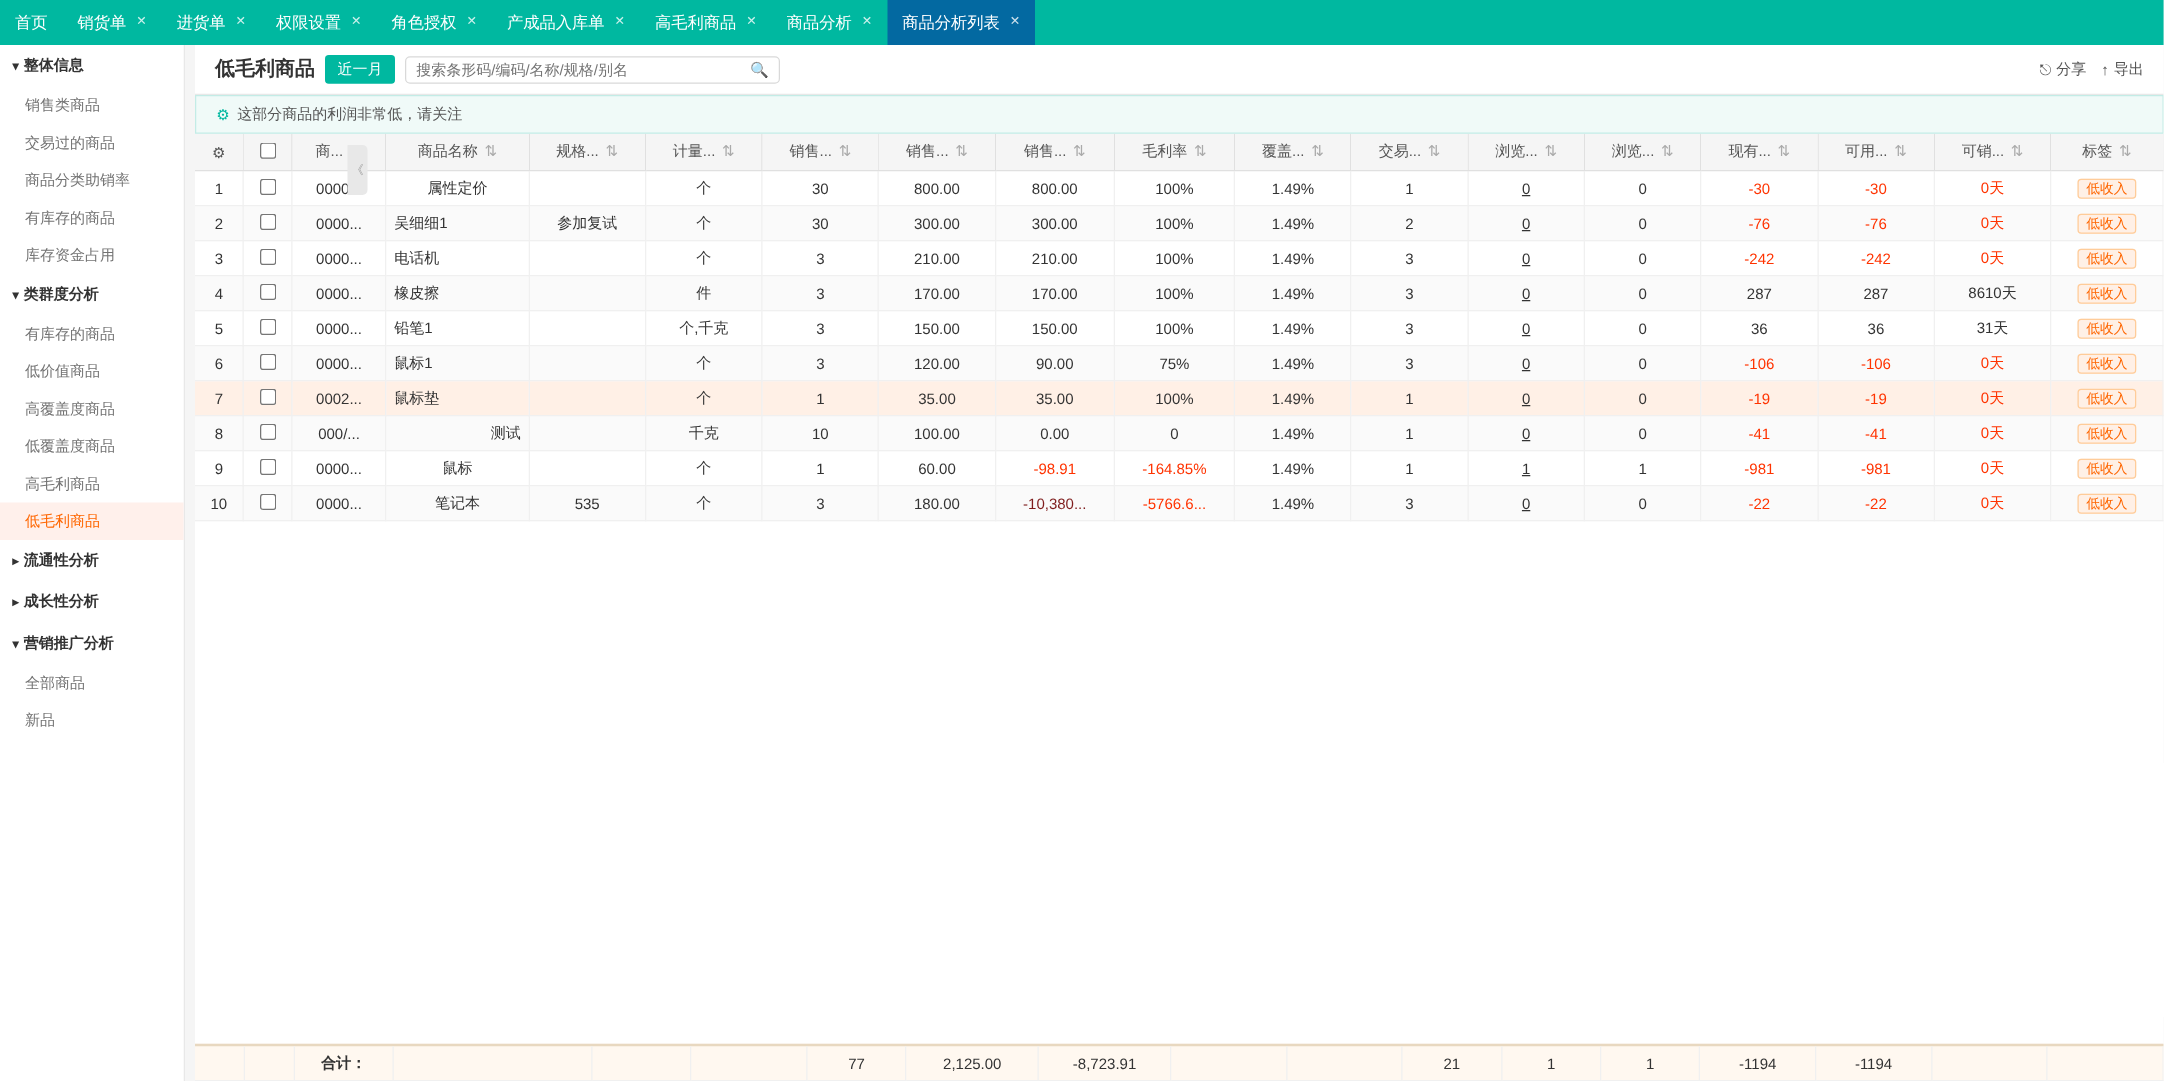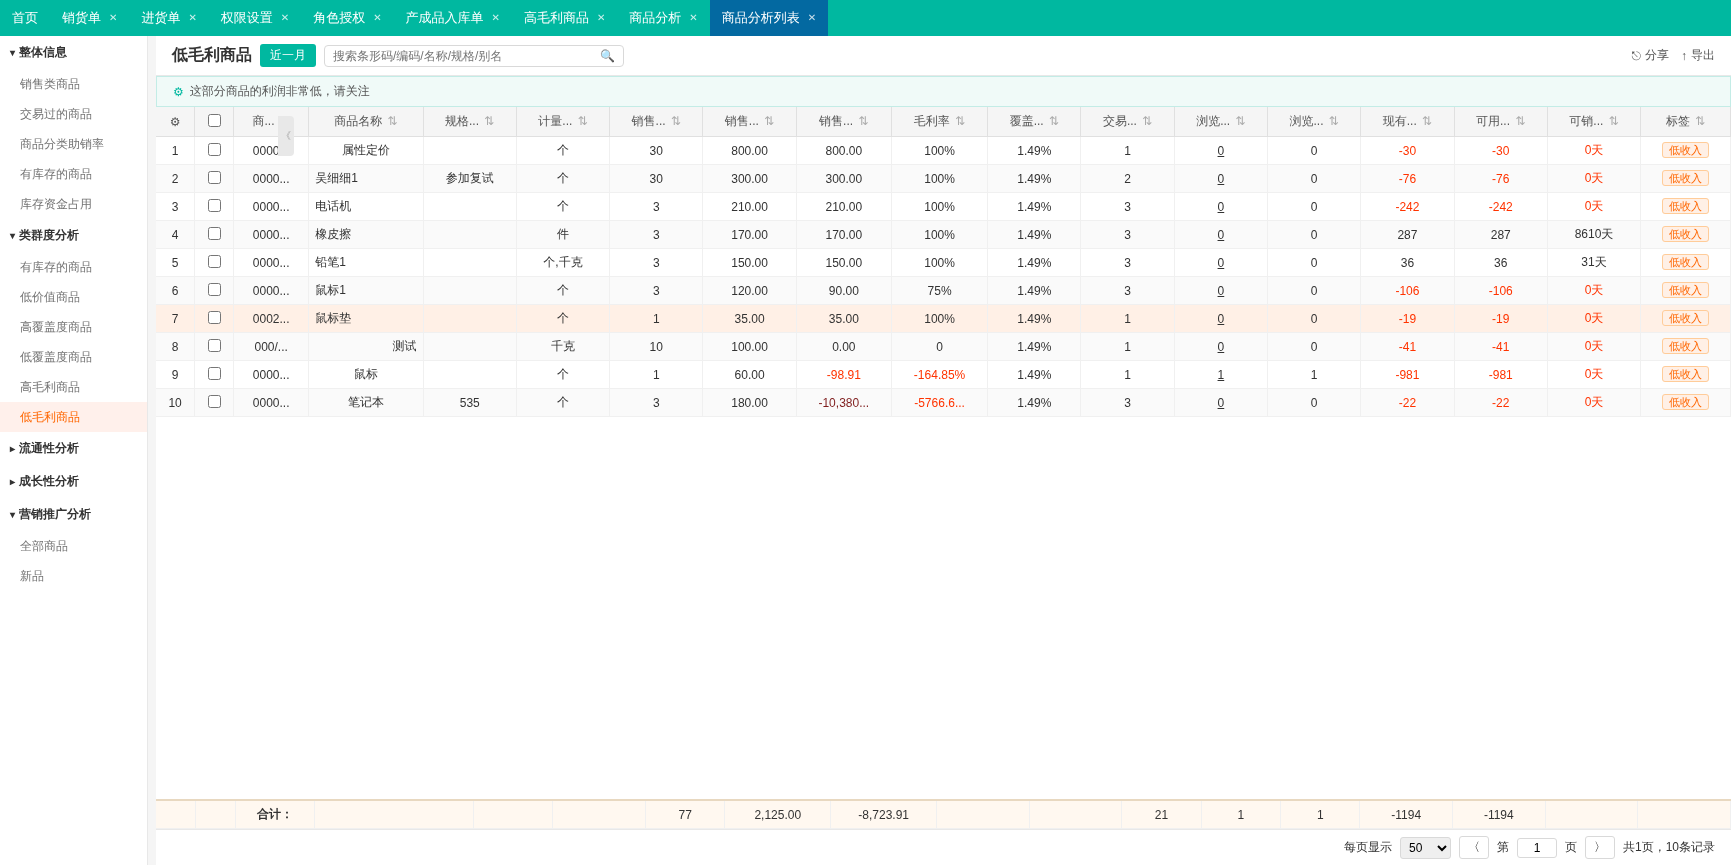--- a/index.html
+++ b/index.html
@@ -613,28 +613,14 @@
           <td style="width:60px;text-align:center;padding:5px 6px;">1</td>
           <td style="width:70px;text-align:center;padding:5px 6px;">-1194</td>
           <td style="width:70px;text-align:center;padding:5px 6px;">-1194</td>
           <td style="width:70px;"></td>
           <td style="width:70px;"></td>
         </tr>
       </tbody>
         </table>
     </div>
 
-    <div class="pagination">
-      <span>每页显示</span>
-      <select>
-        <option>50</option>
-        <option>100</option>
-        <option>200</option>
-      </select>
-      <button class="page-btn">〈</button>
-      <span>第</span>
-      <input class="page-input" type="text" value="1" style="">
-      <span>页</span>
-      <button class="page-btn">〉</button>
-      <span>共1页，10条记录</span>
-    </div>
   </div>
 </div>
 
 </body></html>

